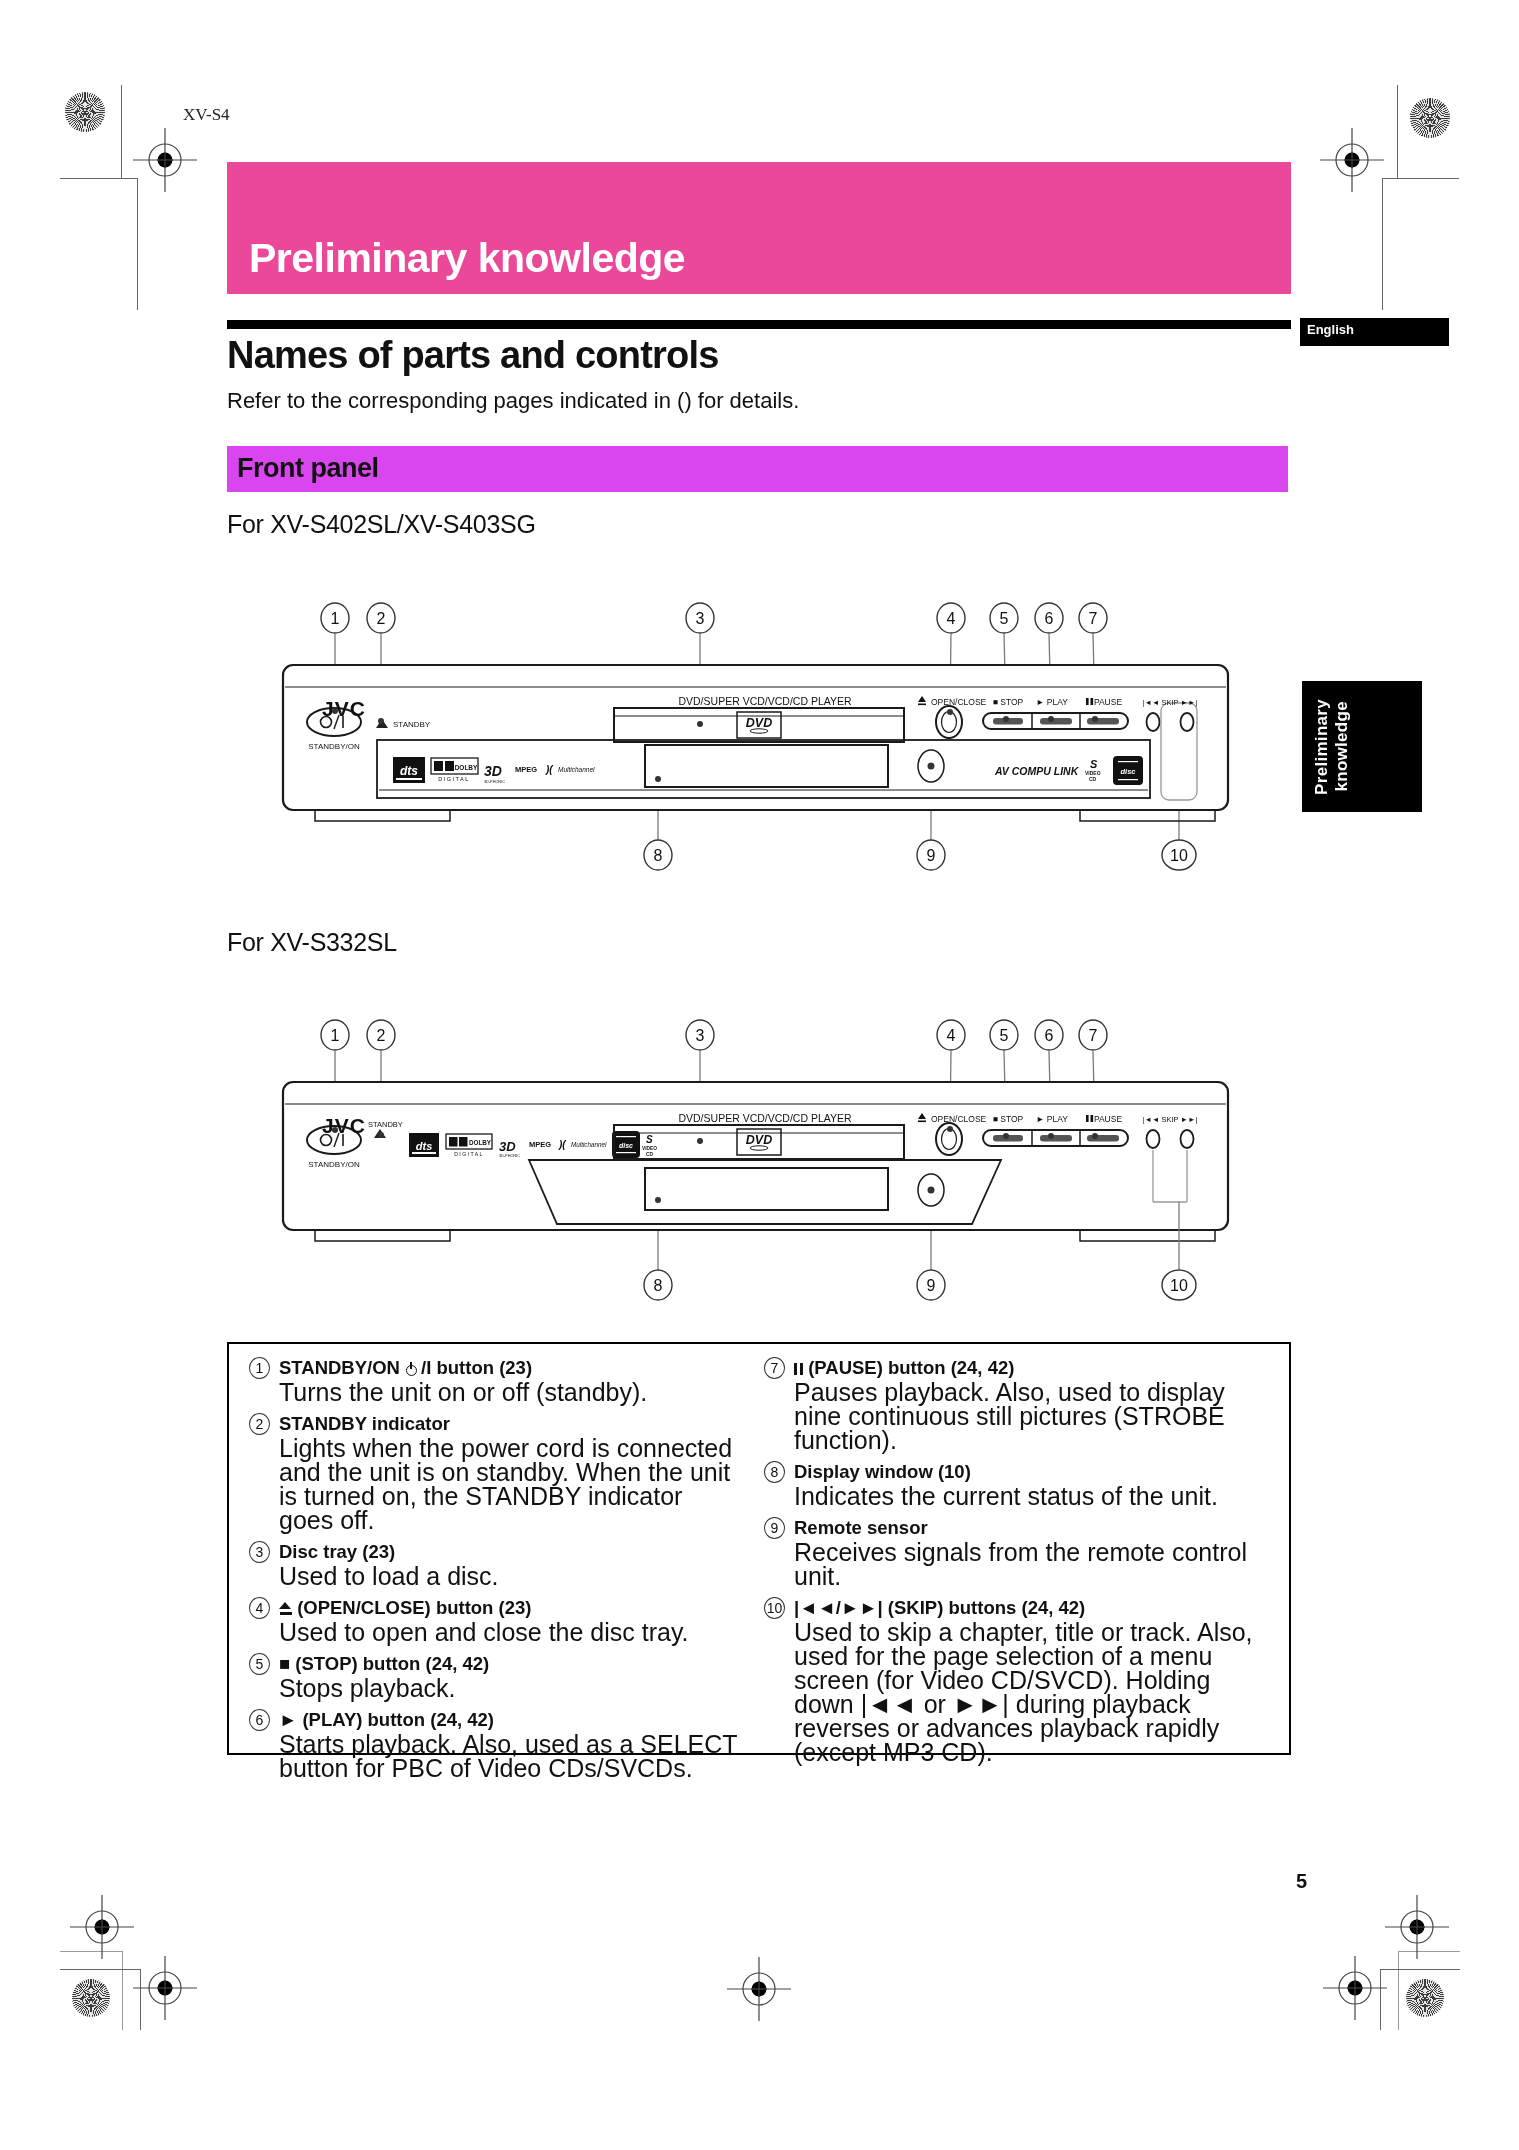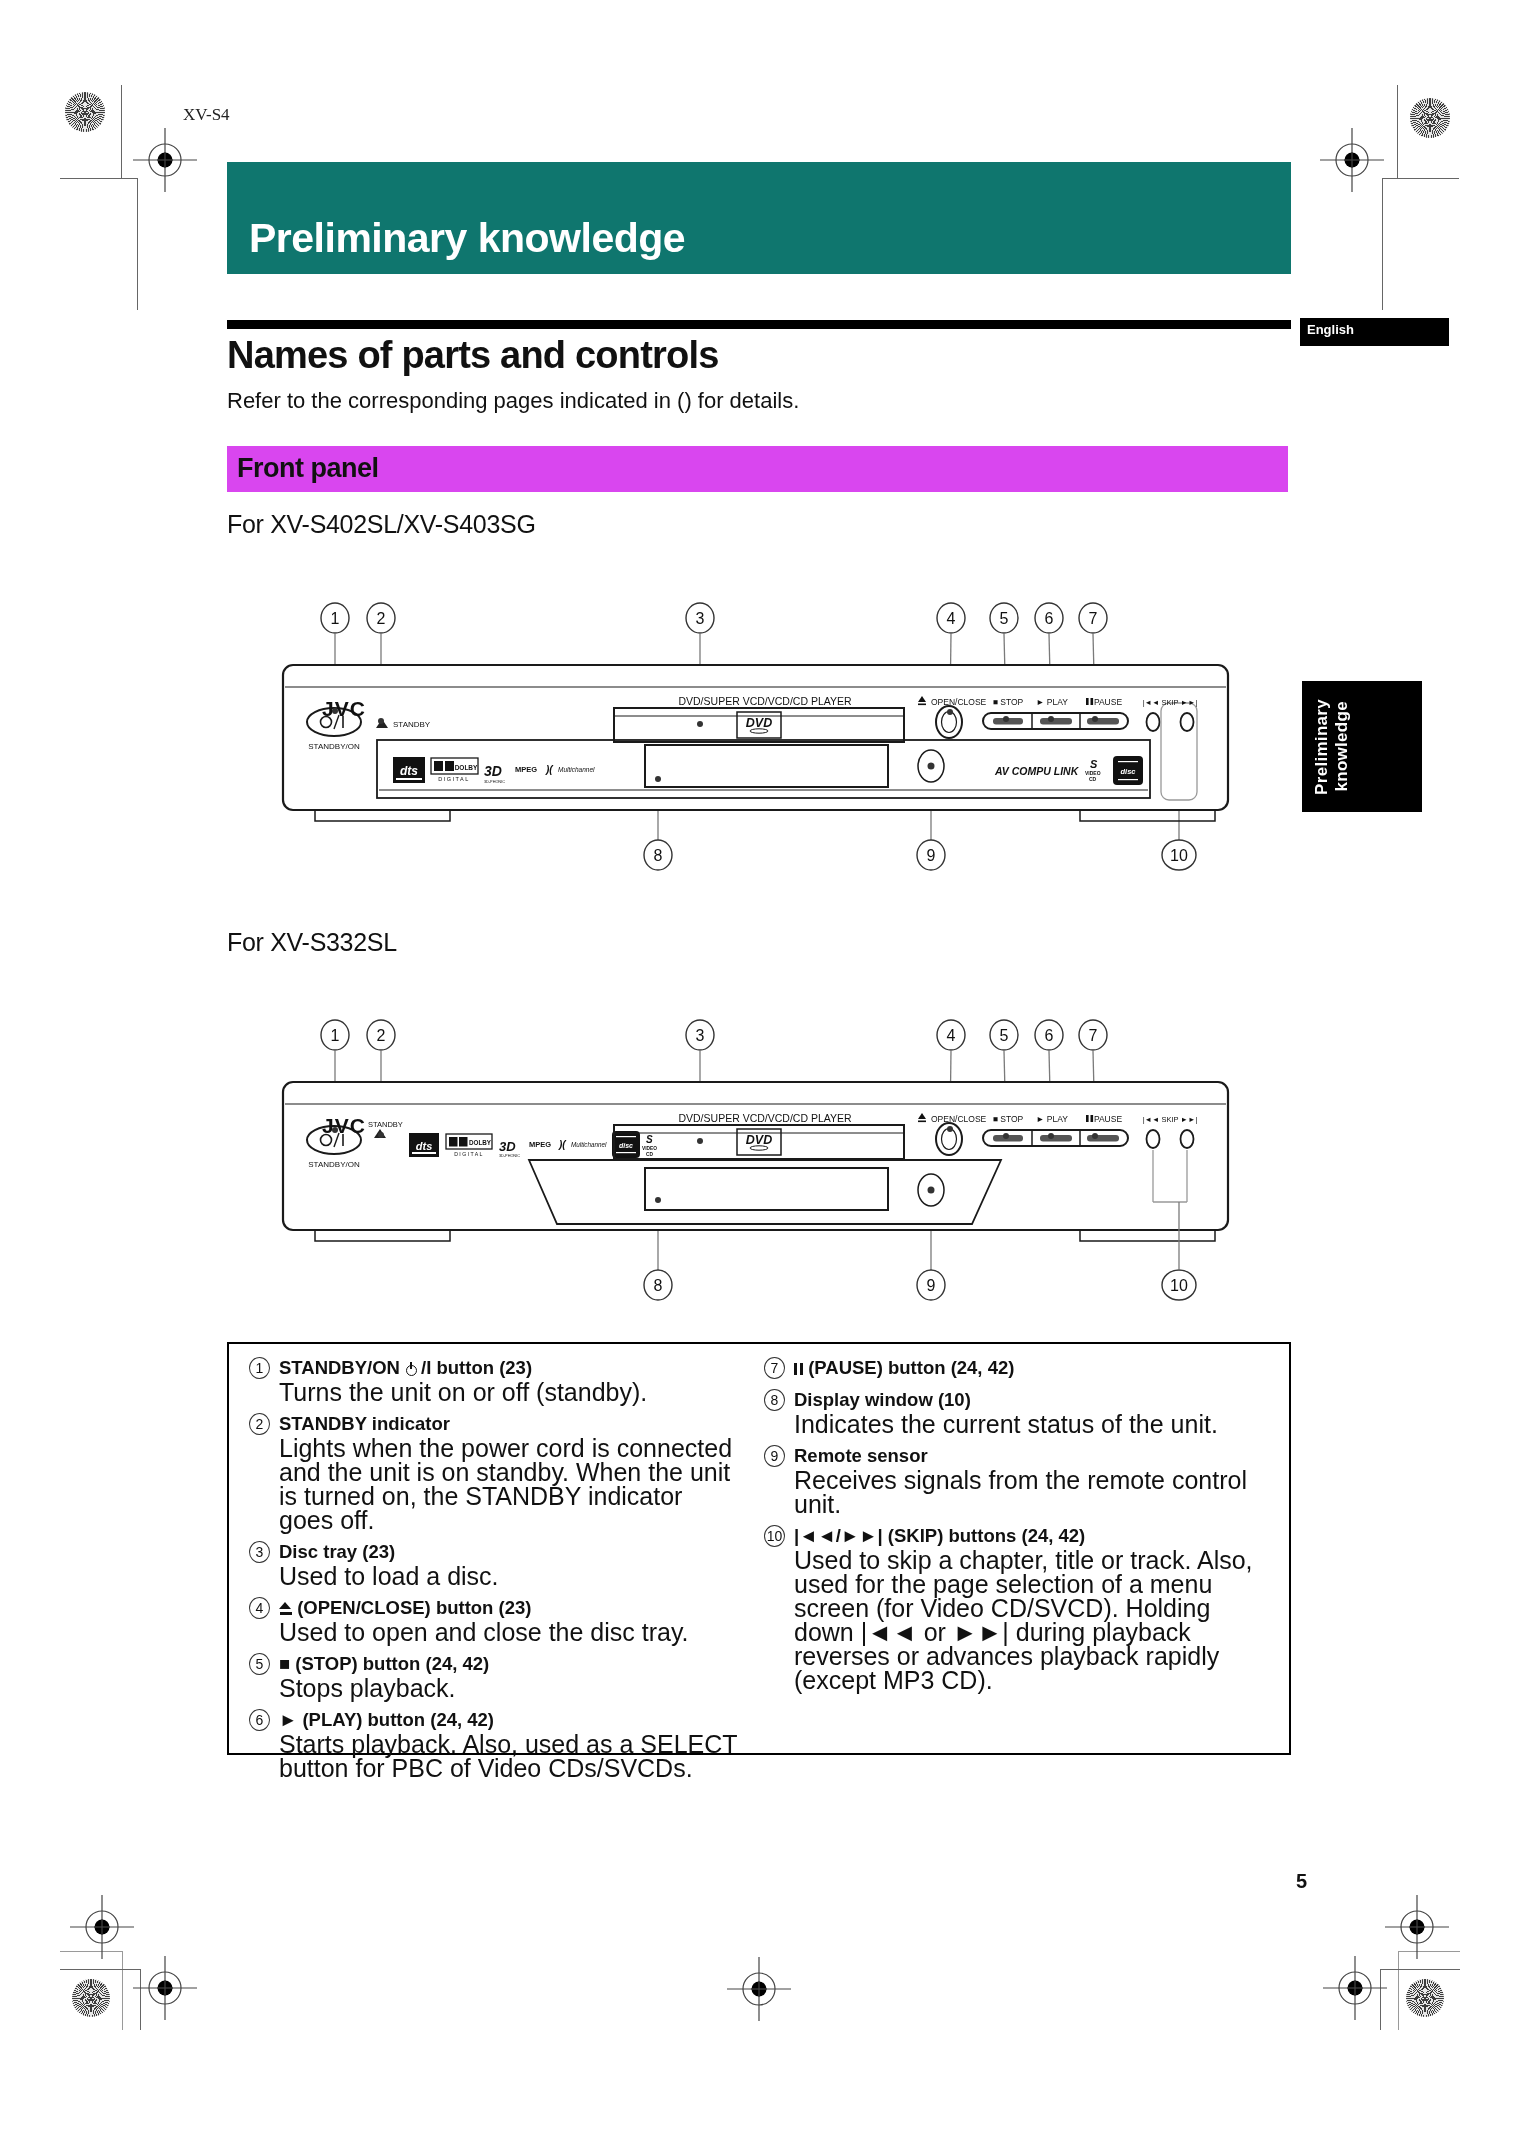--- a/index.html
+++ b/index.html
@@ -4,21 +4,21 @@
 <style>
   html,body{margin:0;padding:0}
   body{width:1519px;height:2150px;position:relative;background:#fff;overflow:hidden;
        font-family:"Liberation Sans",sans-serif;color:#111}
   .abs{position:absolute}
 
   
   .corner-frag{left:183px;top:105px;font-family:Liberation Serif, serif;font-size:17px;color:#222;z-index:0}
 
   
-  .banner{left:227px;top:162px;width:1064px;height:112px;background:#0f766e;z-index:2}
+  .banner{left:227px;top:162px;width:1064px;height:132px;background:#ec4899;z-index:2}
   .banner-title{position:absolute;left:22px;bottom:12px;color:#fff;font-size:41px;font-weight:bold;letter-spacing:-0.5px;white-space:nowrap}
 
   .rule{left:227px;top:320px;width:1064px;height:9px;background:#000}
   .lang-tab{left:1300px;top:318px;width:149px;height:28px;background:#000;color:#fff;
             font-size:13px;font-weight:bold;padding:4px 0 0 7px;box-sizing:border-box}
 
   .h1{left:227px;top:334px;font-size:38px;font-weight:bold;letter-spacing:-0.8px;white-space:nowrap}
   .intro{left:227px;top:388px;font-size:22px}
 
   .graybar{left:227px;top:446px;width:1061px;height:46px;background:#d946ef}
@@ -415,20 +415,21 @@
             <div class="lhead">► (PLAY) button (24, 42)</div>
             <div class="lbody">Starts playback. Also, used as a SELECT button for PBC of Video CDs/SVCDs.</div>
           </div>
         </div>
       </div>
       <div class="lcol lcol-right">
         <div class="litem">
           <span class="lnum">7</span>
           <div>
             <div class="lhead"><span class="ic ic-pause"></span> (PAUSE) button (24, 42)</div>
+            <div class="lbody">Pauses playback. Also, used to display nine continuous still pictures (STROBE function).</div>
           </div>
         </div>
         <div class="litem">
           <span class="lnum">8</span>
           <div>
             <div class="lhead">Display window (10)</div>
             <div class="lbody">Indicates the current status of the unit.</div>
           </div>
         </div>
         <div class="litem">

